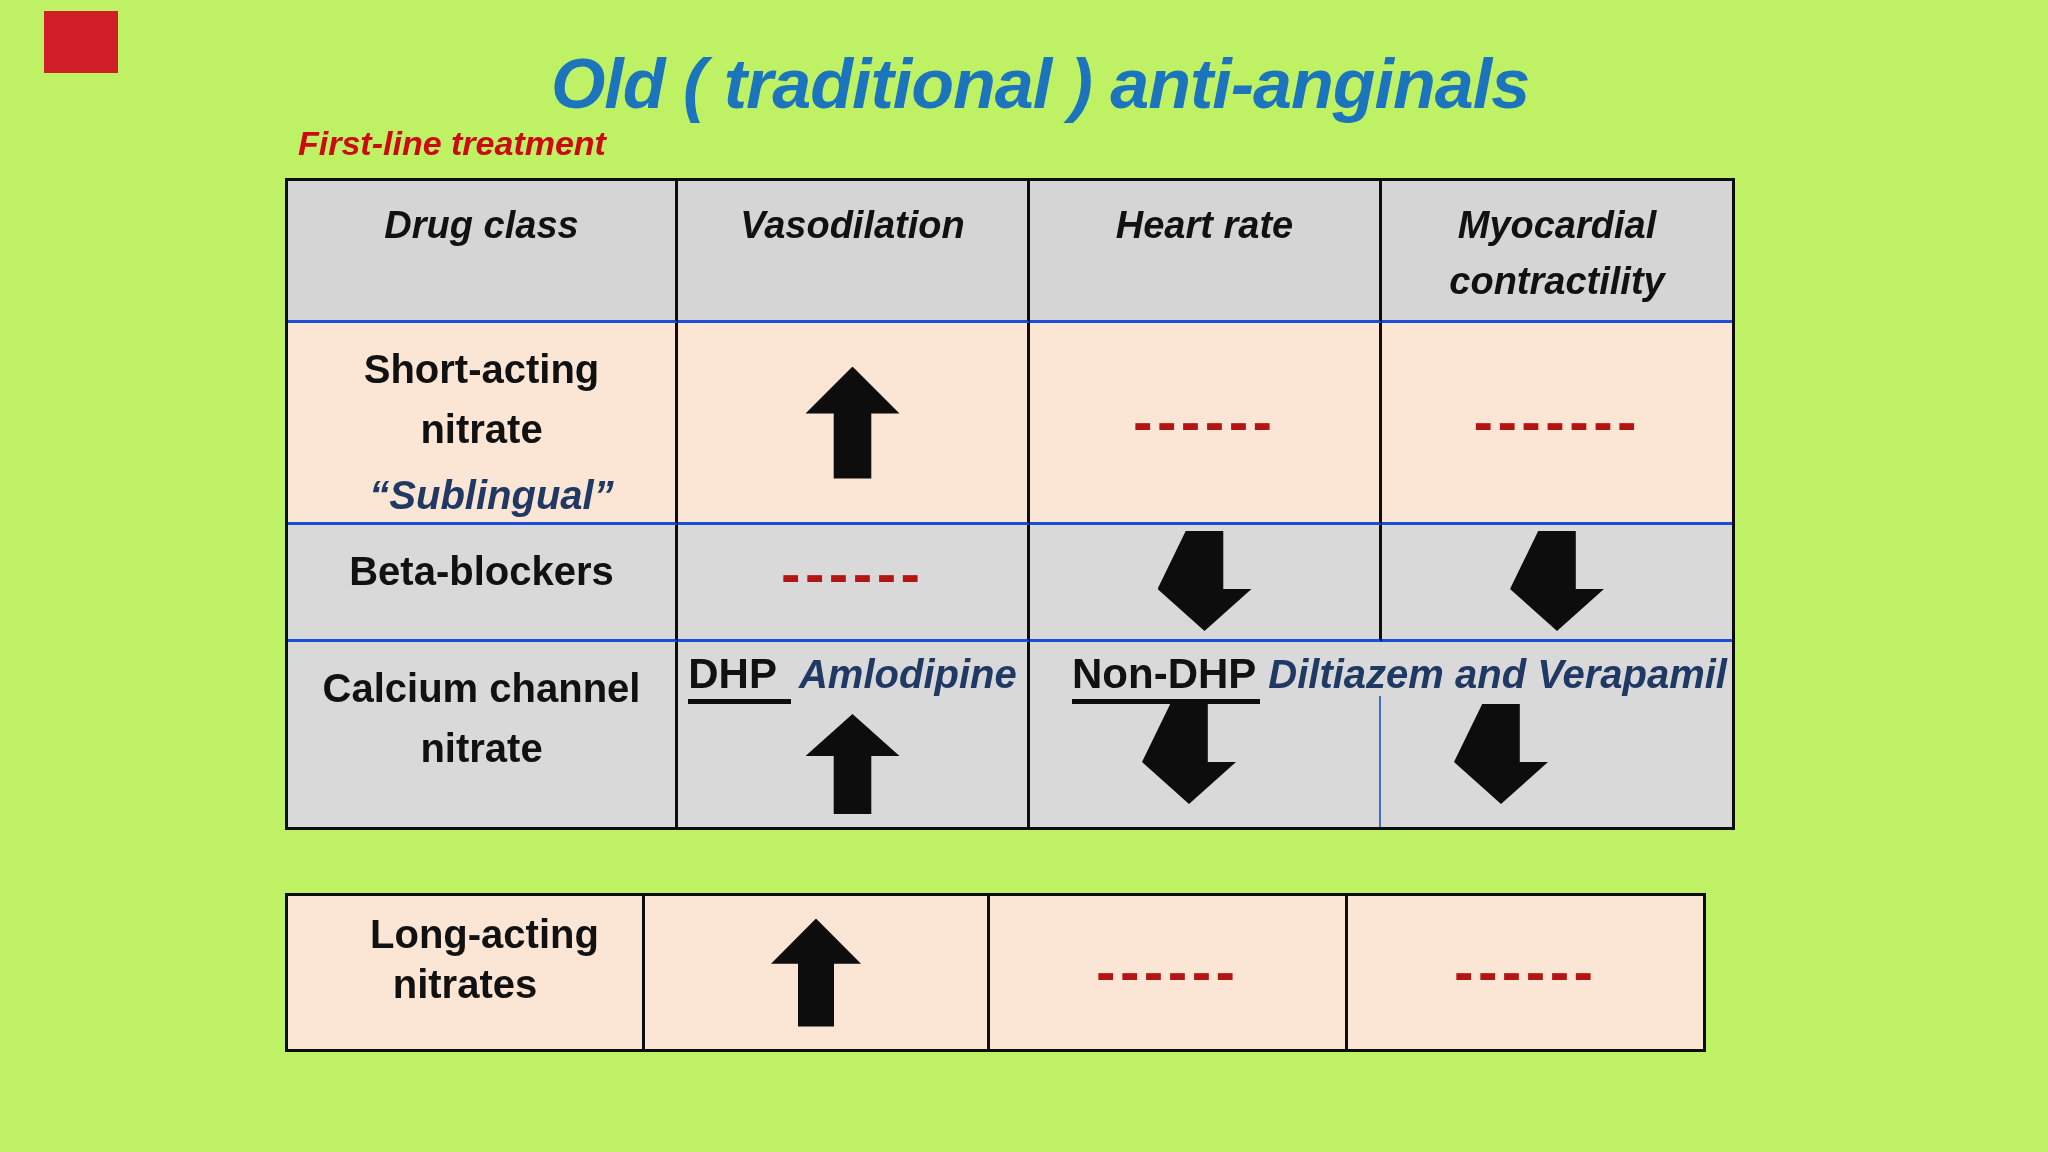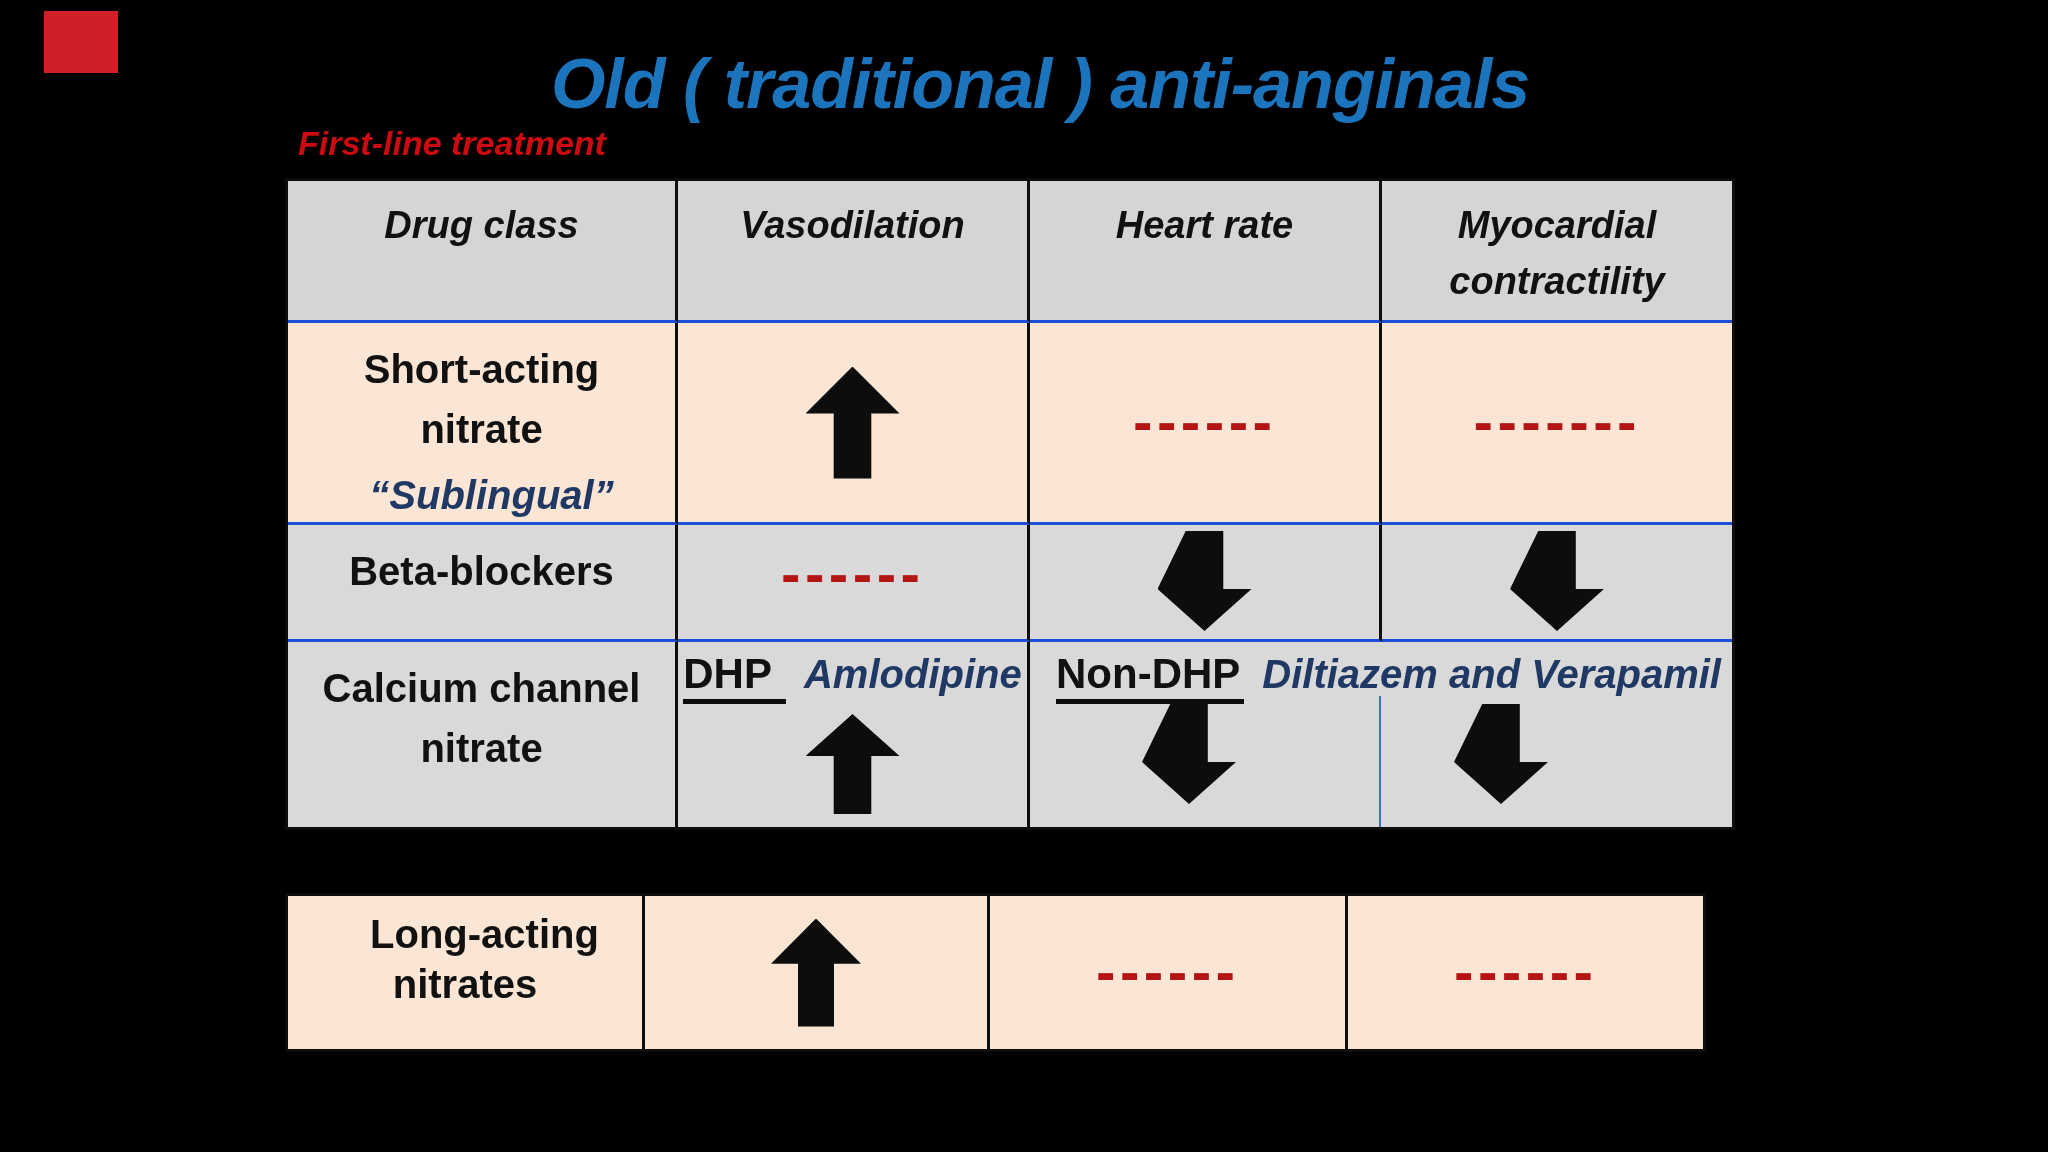--- a/index.html
+++ b/index.html
@@ -1,17 +1,17 @@
 <!DOCTYPE html>
 <html><head>
 <meta charset="utf-8">
 <style>
   html,body{margin:0;padding:0;background:#ffffff;}
   .stage{
-    position:relative;width:2048px;height:1152px;background:#000000;overflow:hidden;
+    position:relative;width:2048px;height:1152px;background:#bef264;overflow:hidden;
     font-family:"Liberation Sans","DejaVu Sans",sans-serif;
   }
   
   .red-box{position:absolute;left:44px;top:11px;width:74px;height:62px;background:#d01f27;}
   
   .slide-title{
     position:absolute;left:364px;top:44px;width:1352px;text-align:center;
     font-size:70px;font-weight:bold;font-style:italic;color:#1b74bc;letter-spacing:-1px;
   }
   .section-label{
@@ -51,26 +51,26 @@
 
   
   .arrow{background:#0d0d0d;}
   .arrow-up{clip-path:polygon(50% 0,100% 42%,70% 42%,70% 100%,30% 100%,30% 42%,0 42%);}
   .arrow-down{clip-path:polygon(30% 0,70% 0,70% 58%,100% 58%,50% 100%,0 58%);}
   .a-std{width:94px;height:100px;}
   .a-row1{width:94px;height:112px;}
   .a-bottom{width:90px;height:108px;}
 
   
-  .dhp-line{display:flex;align-items:baseline;gap:18px;padding-top:8px;white-space:nowrap;}
+  .dhp-line{display:flex;align-items:baseline;gap:8px;padding-top:8px;white-space:nowrap;}
   .underlined{border-bottom:5px solid #0d0d0d;padding-bottom:1px;}
   .dhp-label{font-size:42px;font-weight:bold;color:#111;padding-right:14px;}
   .nondhp-label{font-size:42px;font-weight:bold;color:#111;padding-right:4px;}
   .drug-name{font-size:40px;font-weight:bold;font-style:italic;color:#1f3864;}
-  .merged-cell .dhp-line{align-self:flex-start;padding-left:26px;}
+  .merged-cell .dhp-line{align-self:flex-start;padding-left:42px;}
   .blue-divider{position:absolute;left:349px;top:54px;bottom:0;width:2px;background:#4070c0;}
   .merged-arrow{position:absolute;top:62px;}
   .merged-arrow.pos-a{left:112px;}
   .merged-arrow.pos-b{left:424px;}
   .row3-arrow{margin-top:10px;}
   .row2-arrow{margin-top:6px;}
 </style>
 </head>
 <body>
 

